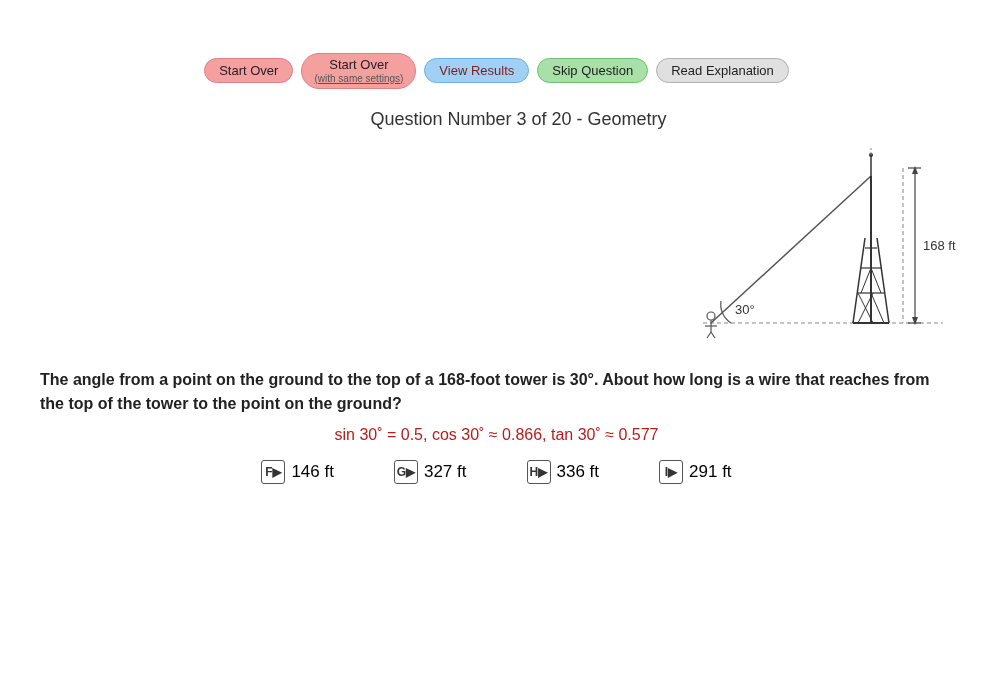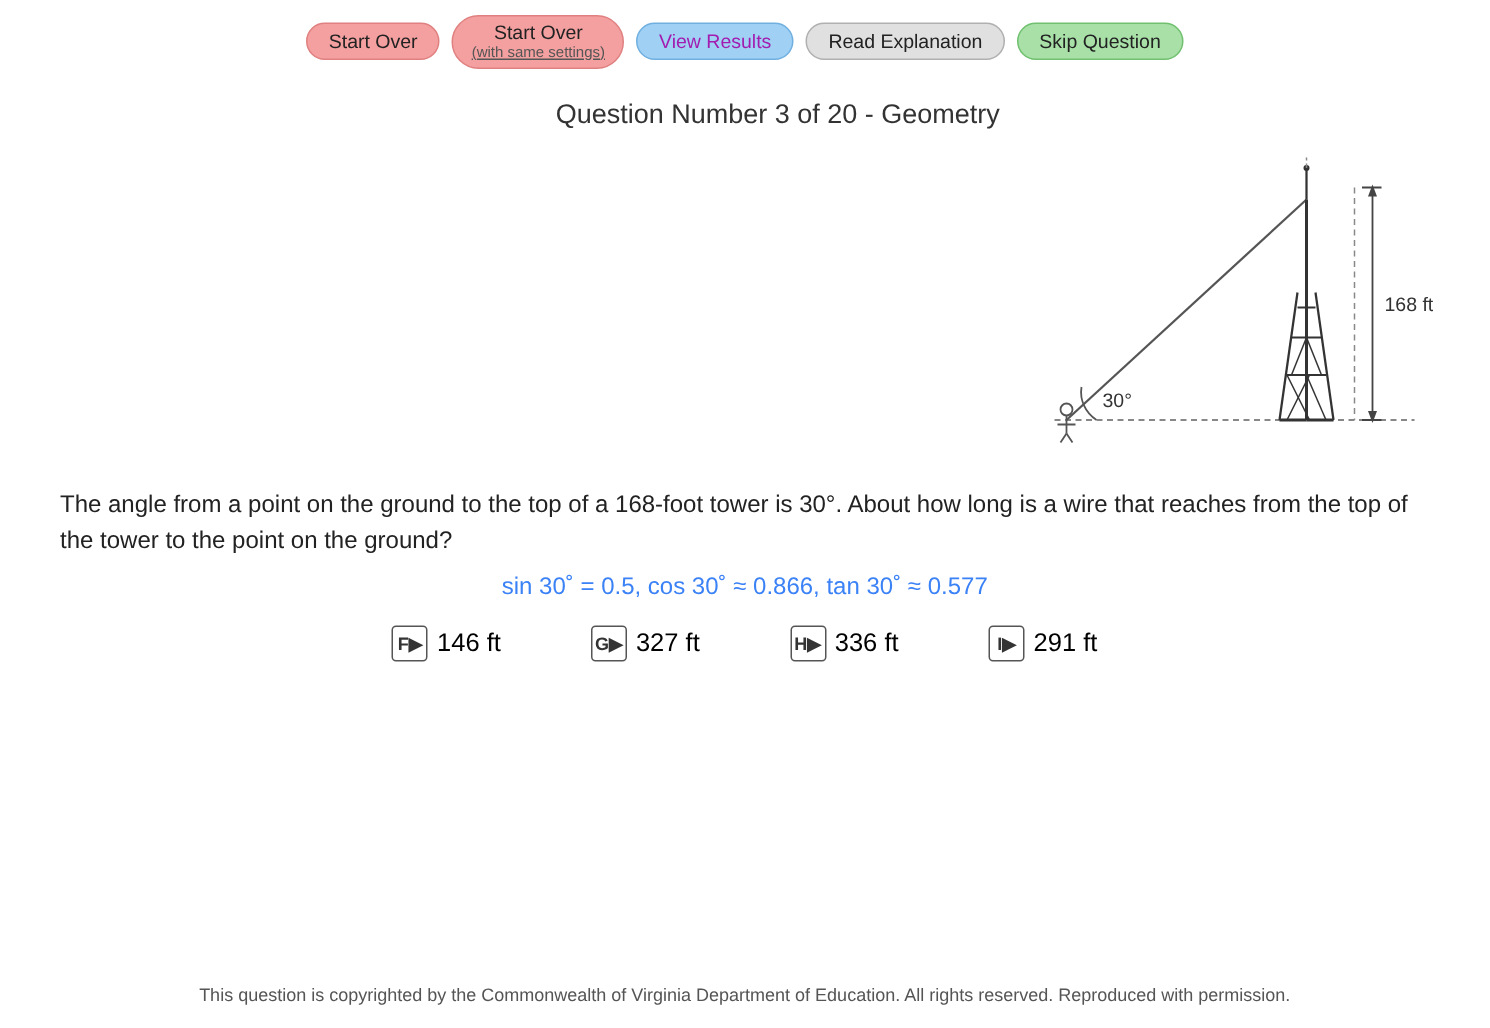--- a/index.html
+++ b/index.html
@@ -12,40 +12,41 @@
     }
 
     
     .toolbar {
       display: flex;
       justify-content: center;
       align-items: center;
       gap: 8px;
       padding: 10px 0 8px 0;
       background: #fff;
+      margin-top: 43px;
     }
 
     .btn {
       border-radius: 20px;
       padding: 4px 14px;
       font-size: 13px;
       cursor: pointer;
       border: 1.5px solid transparent;
       font-family: Arial, sans-serif;
       white-space: nowrap;
     }
     .btn-pink {
       background: #f4a0a0;
       border-color: #e08080;
       color: #222;
     }
     .btn-blue {
       background: #a0d0f4;
       border-color: #70b0e0;
-      color: #a21caf;
+      color: #7f1d1d;
     }
     .btn-gray {
       background: #e0e0e0;
       border-color: #b0b0b0;
       color: #222;
     }
     .btn-green {
       background: #a8e0a8;
       border-color: #70c070;
       color: #222;
@@ -78,27 +79,28 @@
       justify-content: flex-end;
       margin: 0 auto 12px auto;
     }
 
     
     .question-text {
       font-size: 16px;
       color: #222;
       margin: 20px 40px 10px 40px;
       line-height: 1.5;
+      font-weight: bold;
     }
 
     
     .formula {
       text-align: center;
       font-size: 16px;
-      color: #3b82f6;
+      color: #b91c1c;
       margin: 8px 0 16px 0;
     }
 
     
     .answers {
       display: flex;
       justify-content: center;
       gap: 60px;
       margin: 10px 0 20px 0;
     }
@@ -144,22 +146,22 @@
 </head>
 <body>
 
 <div class="toolbar">
   <button class="btn btn-pink">Start Over</button>
   <button class="btn btn-pink btn-start-over-same">
     <span class="main-text">Start Over</span>
     <span class="sub-text">(with same settings)</span>
   </button>
   <button class="btn btn-blue">View Results</button>
+  <button class="btn btn-green">Skip Question</button>
   <button class="btn btn-gray">Read Explanation</button>
-  <button class="btn btn-green">Skip Question</button>
 </div>
 
 <div class="question-title">Question Number 3 of 20 - Geometry</div>
 
 <div class="diagram-container">
   <svg width="340" height="210">
 
     <line x1="50" y1="185" x2="290" y2="185" stroke="#888" stroke-width="1.2" stroke-dasharray="4,3"></line>
 
     <line x1="250" y1="30" x2="250" y2="185" stroke="#888" stroke-width="1" stroke-dasharray="4,3"></line>
@@ -231,14 +233,13 @@
     <span class="answer-badge">H▶</span>
     <span>336 ft</span>
   </div>
   <div class="answer-choice">
     <span class="answer-badge">I▶</span>
     <span>291 ft</span>
   </div>
 </div>
 
 <div class="footer">
-  <div>This question is copyrighted by the Commonwealth of Virginia Department of Education. All rights reserved. Reproduced with permission.</div>
 </div>
 
 </body></html>

